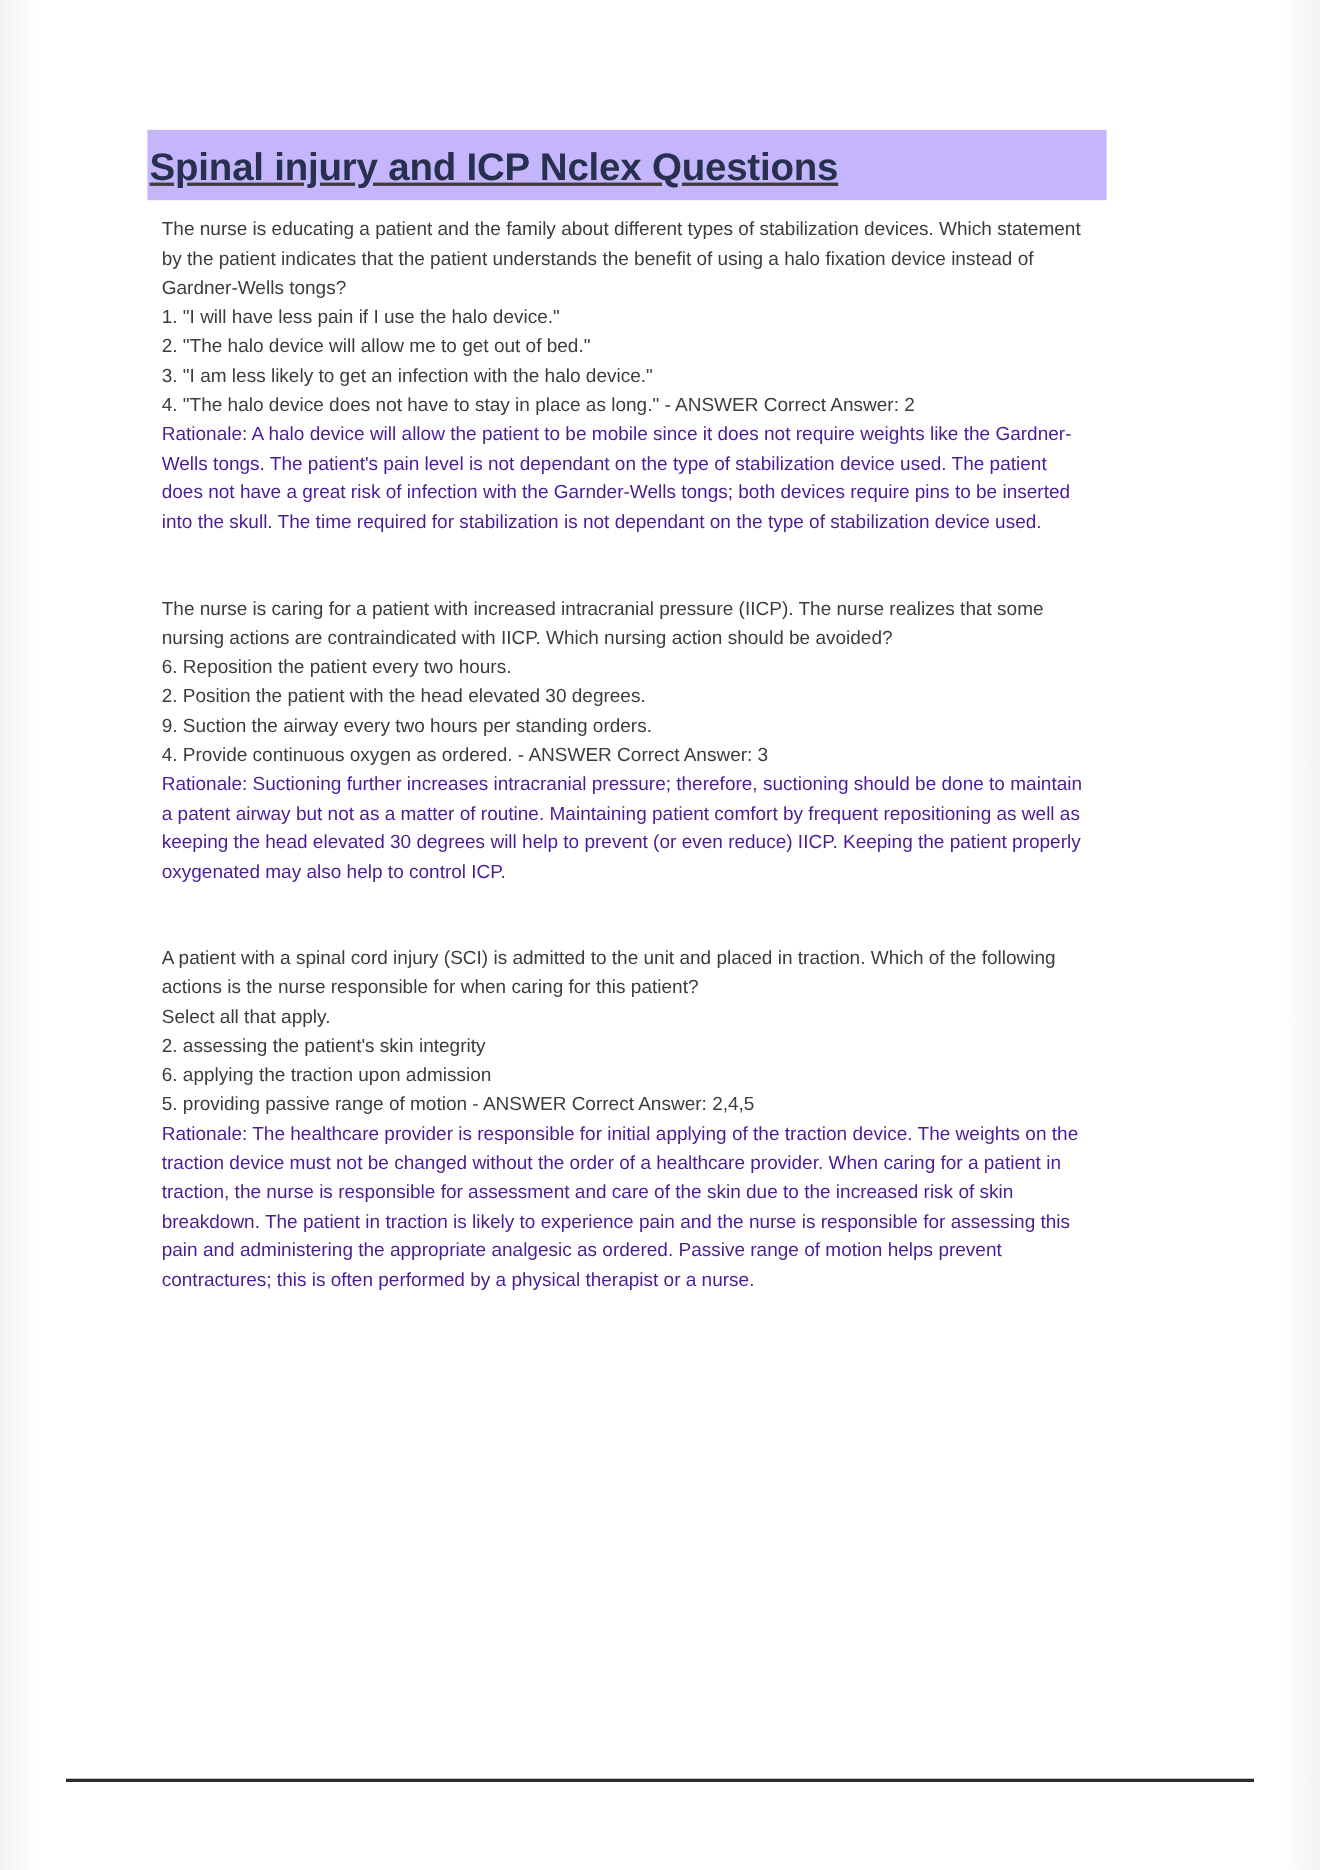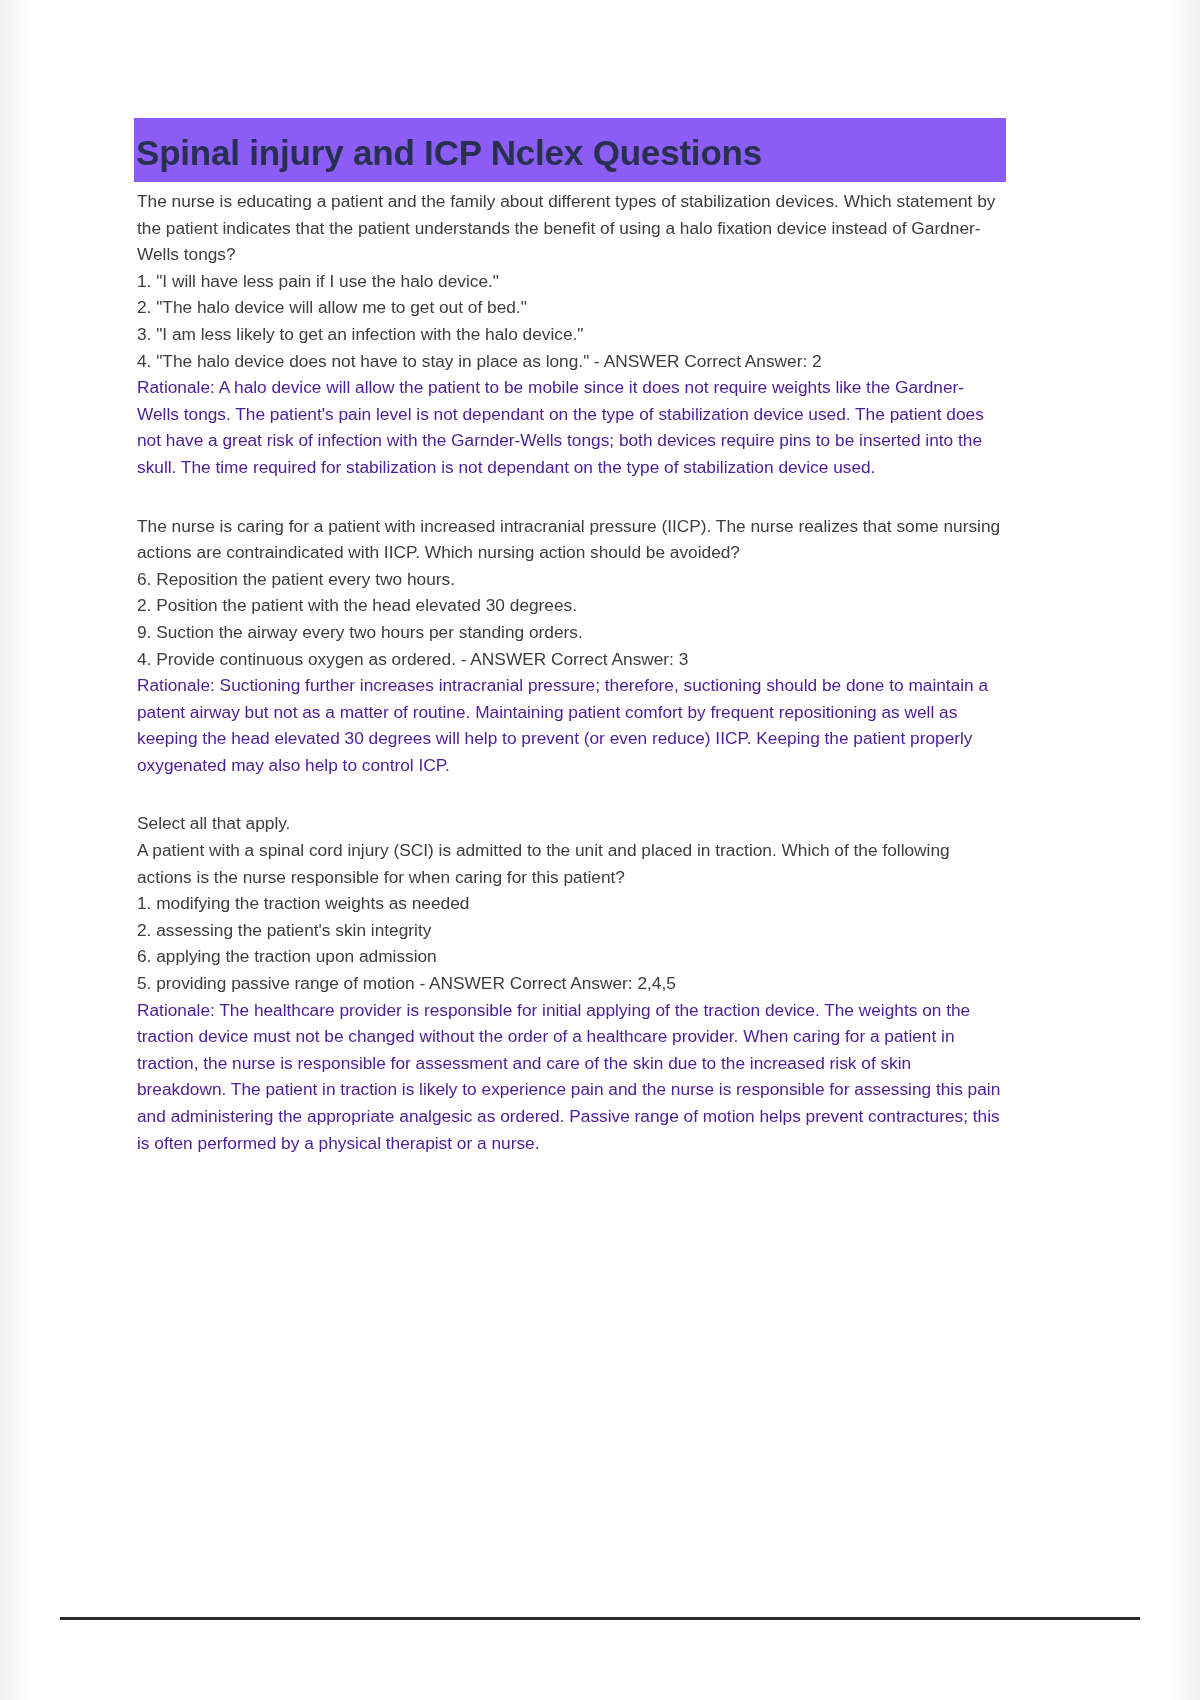--- a/index.html
+++ b/index.html
@@ -27,38 +27,39 @@
 
   .content {
     position: absolute;
     left: 134px;
     top: 118px;
     width: 872px;
   }
 
   
   .title-band {
-    background: #8b5cf6;
+    background: #c4b5fd;
     padding: 14px 0 8px 2px;
     margin: 0 0 6px 0;
     width: 872px;
+    text-decoration: underline;
   }
   .doc-title {
     margin: 0;
     font-size: 35px;
     line-height: 42px;
     font-weight: bold;
     letter-spacing: -0.2px;
     color: #27314f;
     font-family: "Liberation Sans", sans-serif;
     white-space: nowrap;
   }
 
   
-  .block { margin: 3px; }
+  .block { margin: 13px; }
 
   .para {
     font-size: 17.3px;
     line-height: 26.6px;
     color: #3d3d3d;
     margin: 0;
     text-align: left;
     font-family: "Liberation Sans", sans-serif;
   }
 
@@ -134,23 +135,22 @@
       <p class="option">6. Reposition the patient every two hours.</p>
       <p class="option">2. Position the patient with the head elevated 30 degrees.</p>
       <p class="option">9. Suction the airway every two hours per standing orders.</p>
       <p class="option">4. Provide continuous oxygen as ordered. -  ANSWER Correct Answer: 3</p>
       <p class="rationale">Rationale: Suctioning further increases intracranial pressure; therefore, suctioning should be done to maintain a patent airway but not as a matter of routine. Maintaining patient comfort by frequent repositioning as well as keeping the head elevated 30 degrees will help to prevent (or even reduce) IICP. Keeping the patient properly oxygenated may also help to control ICP.</p>
     </div>
 
     <div class="gap"></div>
 
     <div class="block">
+      <p class="para">A patient with a spinal cord injury (SCI) is admitted to the unit and placed in traction. Which of the following actions is the nurse responsible for when caring for this patient?</p>
       <p class="para">Select all that apply.</p>
-      <p class="para">A patient with a spinal cord injury (SCI) is admitted to the unit and placed in traction. Which of the following actions is the nurse responsible for when caring for this patient?</p>
-      <p class="option">1. modifying the traction weights as needed</p>
       <p class="option">2. assessing the patient's skin integrity</p>
       <p class="option">6. applying the traction upon admission</p>
       <p class="option">5. providing passive range of motion -  ANSWER Correct Answer: 2,4,5</p>
       <p class="rationale">Rationale: The healthcare provider is responsible for initial applying of the traction device. The weights on the traction device must not be changed without the order of a healthcare provider. When caring for a patient in traction, the nurse is responsible for assessment and care of the skin due to the increased risk of skin breakdown. The patient in traction is likely to experience pain and the nurse is responsible for assessing this pain and administering the appropriate analgesic as ordered. Passive range of motion helps prevent contractures; this is often performed by a physical therapist or a nurse.</p>
     </div>
 
   </div>
 
   <div class="bottom-rule"></div>
 

